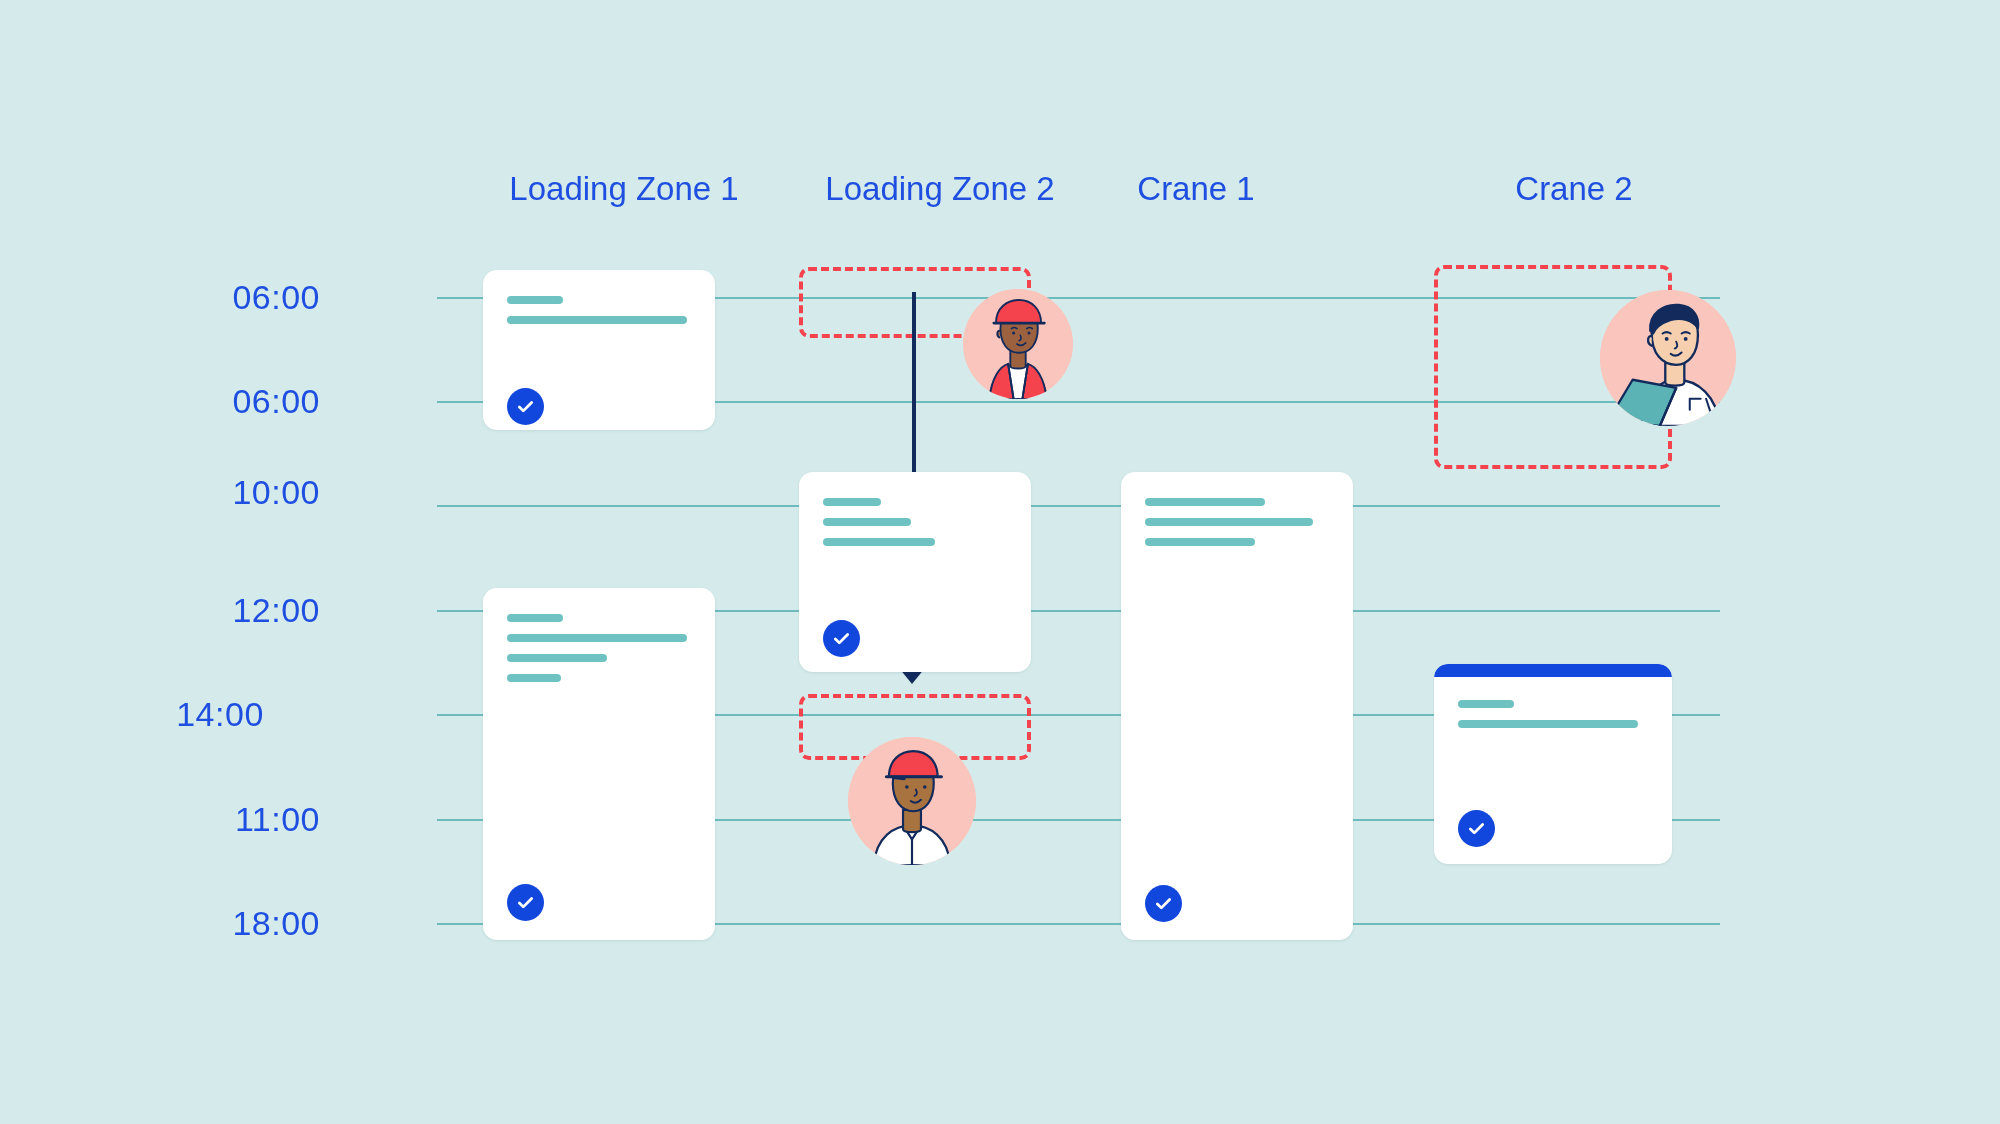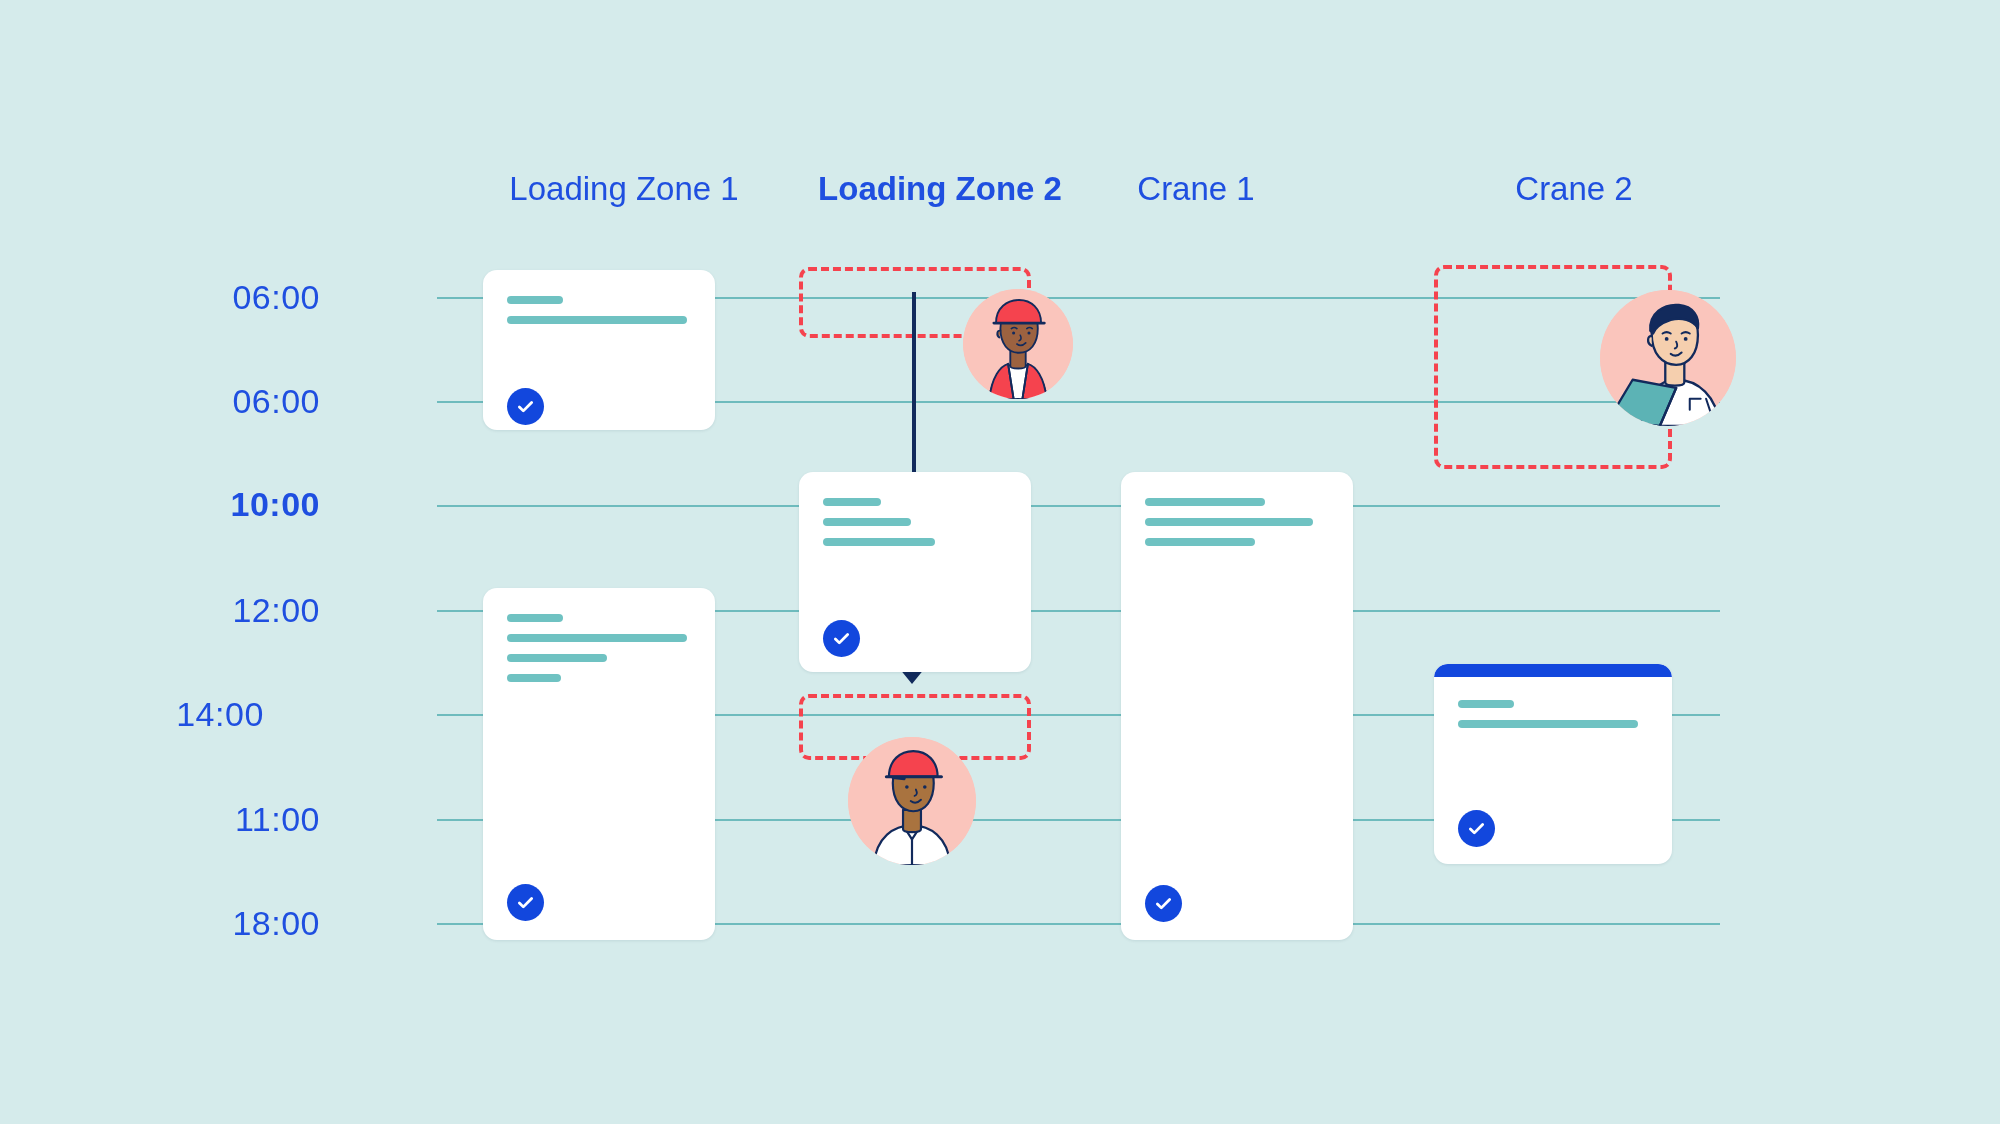--- a/index.html
+++ b/index.html
@@ -141,30 +141,30 @@
       <div class="gridline" style="top: 505px;"></div>
       <div class="gridline" style="top: 610px;"></div>
       <div class="gridline" style="top: 714px;"></div>
       <div class="gridline" style="top: 819px;"></div>
       <div class="gridline" style="top: 923px;"></div>
     </div>
 
   <div id="time-axis">
       <div class="time-label" style="top: 297px;">06:00</div>
       <div class="time-label" style="top: 401px;">06:00</div>
-      <div class="time-label" style="top: 504px; font-weight: bold;">10:00</div>
+      <div class="time-label" style="top: 492px;">10:00</div>
       <div class="time-label" style="top: 610px;">12:00</div>
       <div class="time-label" style="top: 714px; text-align: center;">14:00</div>
       <div class="time-label" style="top: 819px;">11:00</div>
       <div class="time-label" style="top: 923px;">18:00</div>
     </div>
 
   <div id="column-headers">
       <div class="col-header" style="left: 600px;">Loading Zone 1</div>
-      <div class="col-header" style="left: 916px; font-weight: bold;">Loading Zone 2</div>
+      <div class="col-header" style="left: 916px;">Loading Zone 2</div>
       <div class="col-header" style="left: 1172px;">Crane 1</div>
       <div class="col-header" style="left: 1550px;">Crane 2</div>
     </div>
 
   <div id="pending-slots">
       <div class="dashed-slot" style="left: 799px; top: 267px; width: 232px; height: 71px; border-color: rgb(245, 67, 78);"></div>
       <div class="dashed-slot" style="left: 799px; top: 694px; width: 232px; height: 66px; border-color: rgb(245, 67, 78);"></div>
       <div class="dashed-slot" style="left: 1434px; top: 265px; width: 238px; height: 204px; border-color: rgb(245, 67, 78);"></div>
     </div>
 

